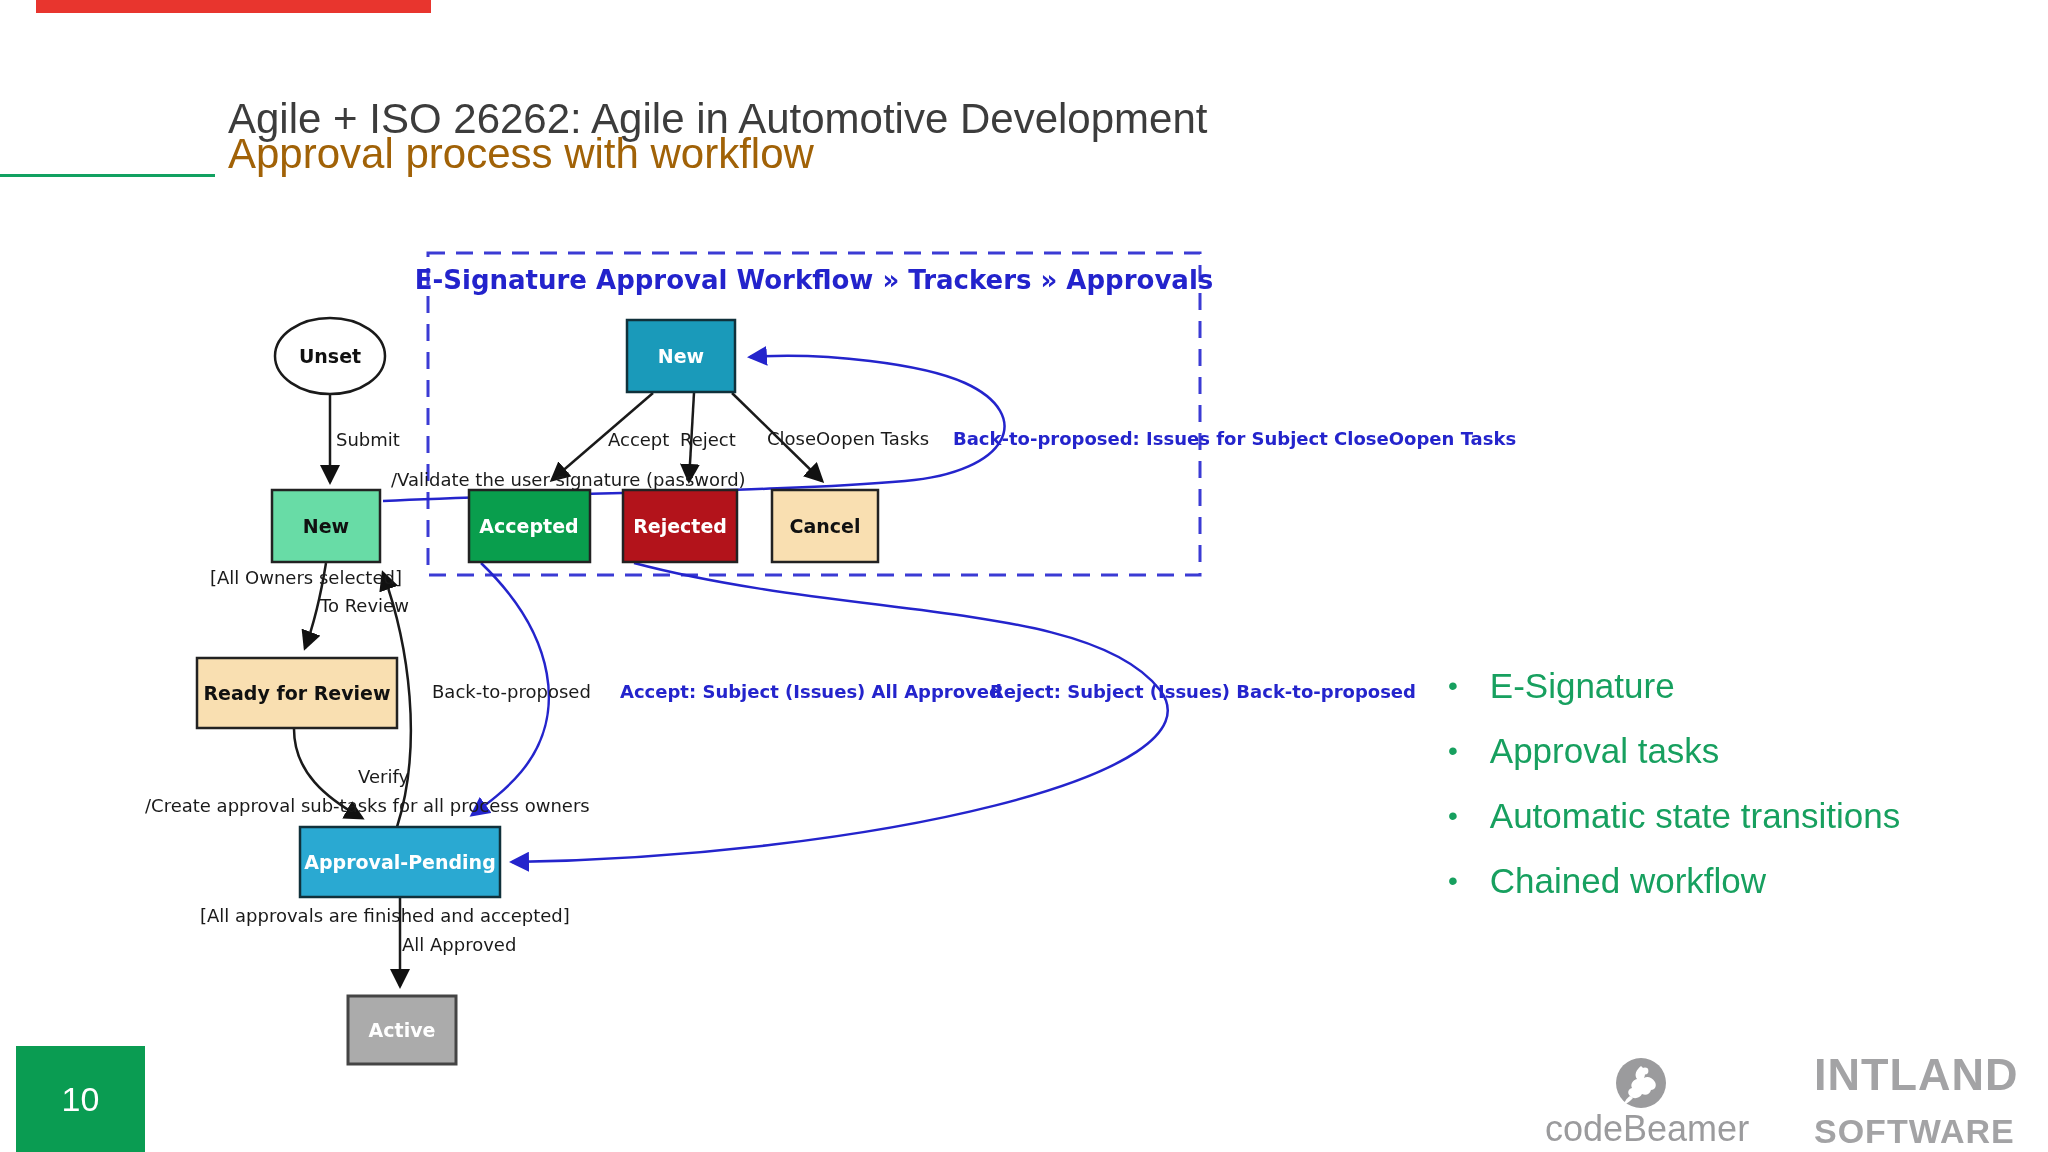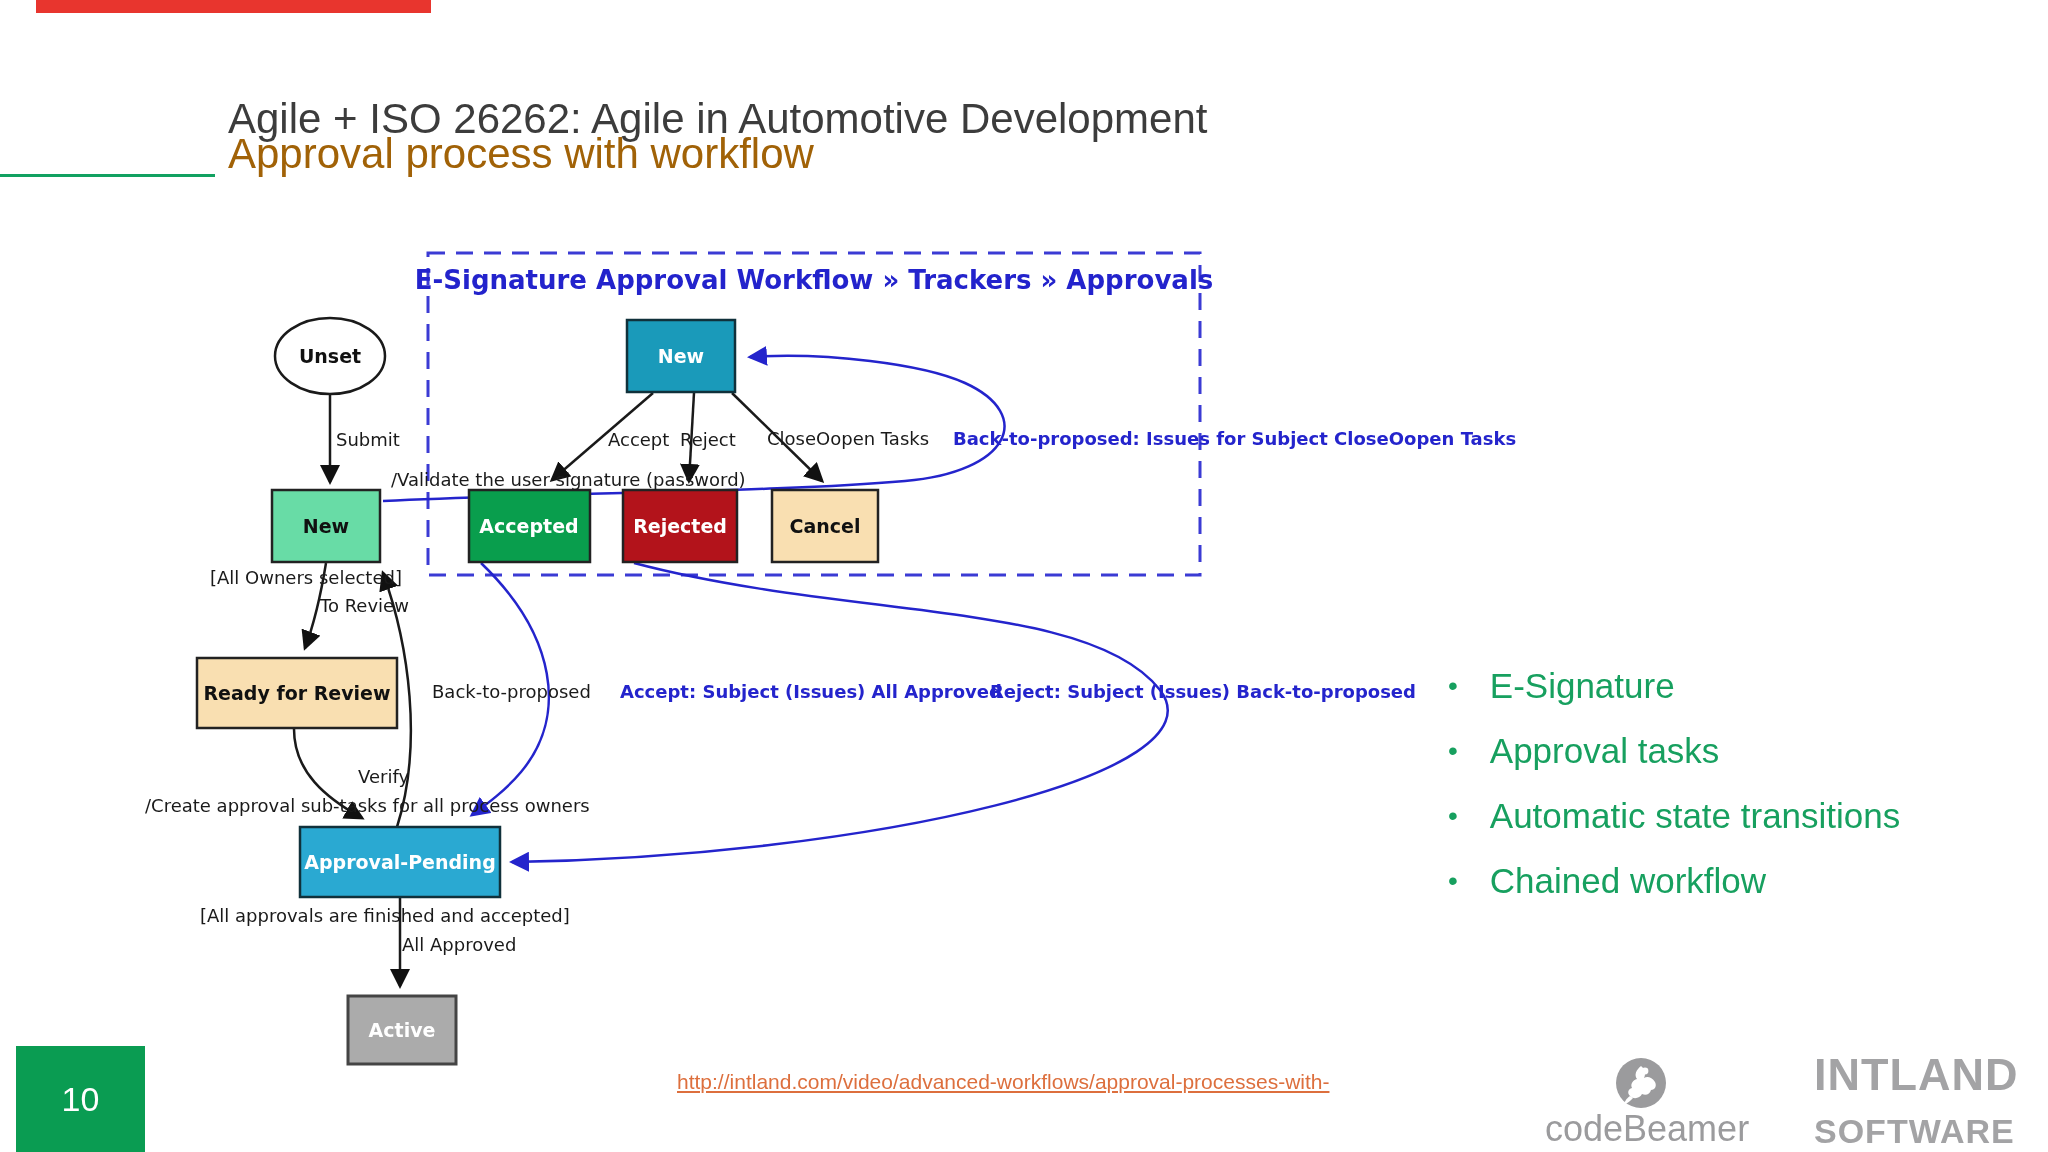--- a/index.html
+++ b/index.html
@@ -137,21 +137,20 @@
       <span class="dot">•</span>
       <span>Automatic state transitions</span>
     </li>
   <li>
       <span class="dot">•</span>
       <span>Chained workflow</span>
     </li>
 </ul>
 
 <div class="abs url-block">
-  <div>http://intland.com/video/advanced-workflows/approval-processes-with-</div>
 </div>
 
 <div class="abs cb-logo">
   <div class="cb-circle">
     <svg width="50" height="50" viewBox="0 0 50 50">
       <path d="M25 8 C20 12 18 17 21 21 C17 22 14 26 16 30 C12 31 11 35 14 38 C18 42 24 40 26 36 C30 38 34 36 35 32 C39 32 41 28 39 24 C36 19 31 18 28 20 C30 16 29 11 25 8 Z" fill="#ffffff"></path>
       <circle cx="29" cy="13" r="3.4" fill="#ffffff"></circle>
       <path d="M14 38 C10 41 8 44 9 46 C12 45 15 42 17 40 Z" fill="#ffffff"></path>
     </svg>
   </div>

